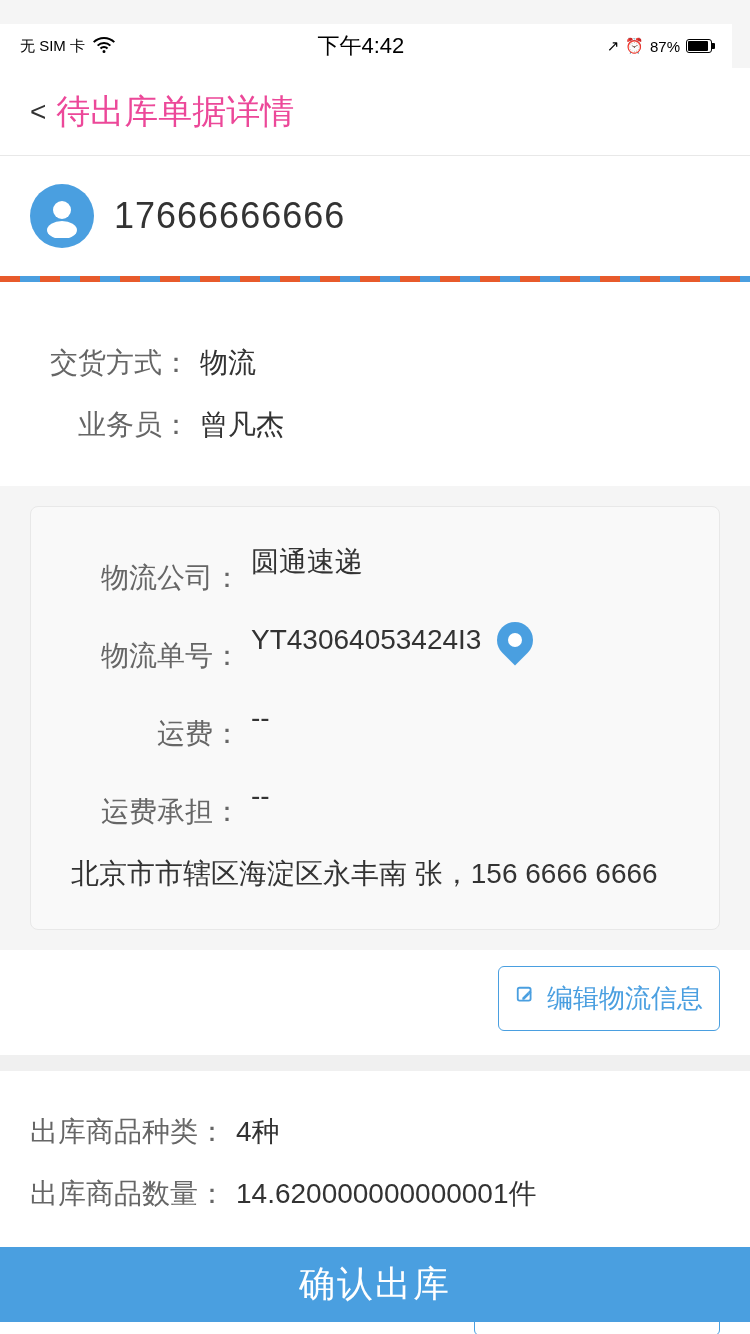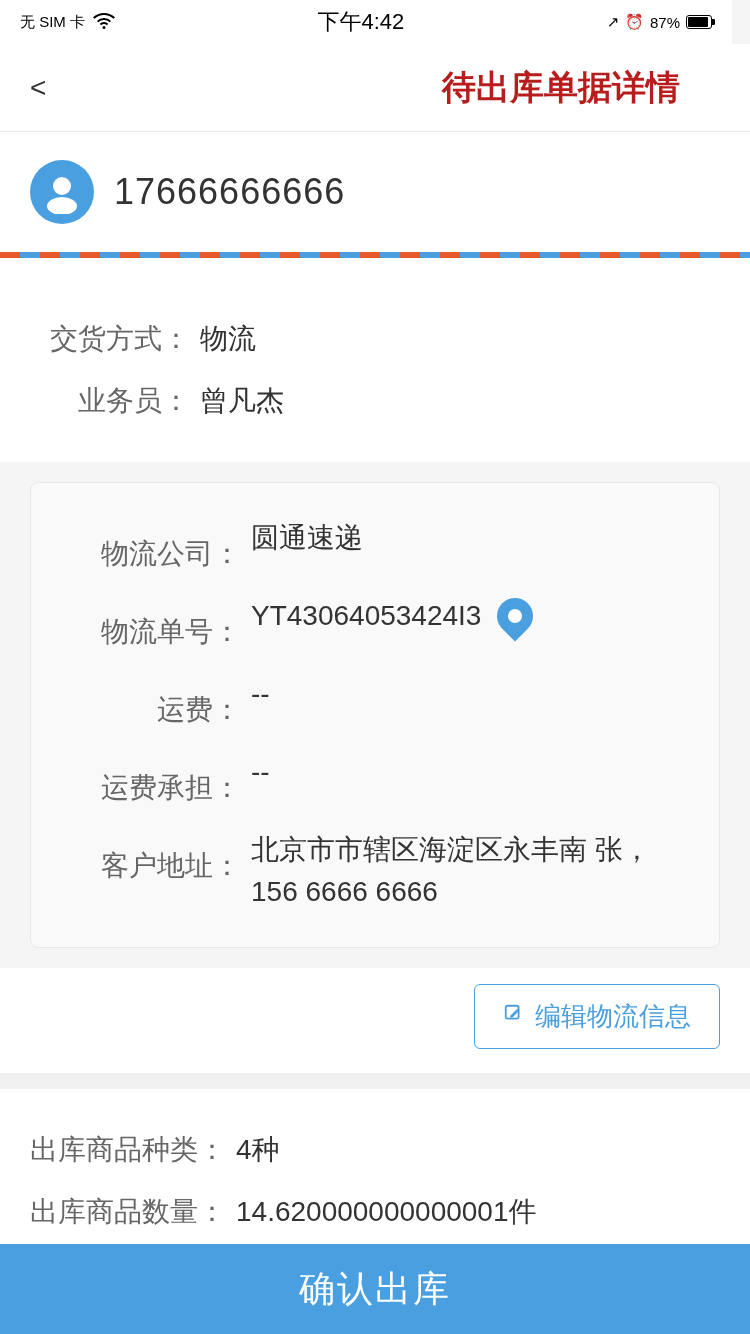--- a/index.html
+++ b/index.html
@@ -16,20 +16,21 @@
     .status-bar {
       width: 732px;
       height: 44px;
       background: #fff;
       display: flex;
       align-items: center;
       justify-content: space-between;
       padding: 0 20px;
       font-size: 15px;
       font-weight: 500;
+      margin-top: 24px;
     }
     .status-left {
       display: flex;
       align-items: center;
       gap: 8px;
       font-size: 15px;
     }
     .status-center {
       font-size: 22px;
       font-weight: 500;
@@ -80,24 +81,24 @@
       border-bottom: 1px solid #e8e8e8;
     }
     .nav-back {
       font-size: 28px;
       color: #333;
       cursor: pointer;
       padding: 10px 10px 10px 0;
     }
     .nav-title {
       flex: 1;
-      text-align: right;
+      text-align: left;
       font-size: 34px;
-      font-weight: 700;
-      color: #b91c1c;
+      font-weight: 400;
+      color: #ec4899;
       margin-right: 40px;
     }
 
     
     .dashed-separator {
       width: 100%;
       height: 6px;
       background: repeating-linear-gradient(
         90deg,
         #e85a2b 0px, #e85a2b 20px,
@@ -216,21 +217,21 @@
     
     .edit-btn-row {
       display: flex;
       justify-content: flex-end;
       padding: 16px 30px 24px;
       background: #fff;
     }
     .edit-btn {
       border: 1.5px solid #4a9fe0;
       border-radius: 6px;
-      padding: 14px 28px;
+      padding: 14px 16px;
       font-size: 26px;
       color: #4a9fe0;
       display: flex;
       align-items: center;
       gap: 10px;
       cursor: pointer;
       background: #fff;
     }
 
     
@@ -261,25 +262,25 @@
       display: flex;
       align-items: center;
       gap: 10px;
       cursor: pointer;
       background: #fff;
     }
 
     
     .confirm-btn-container {
       position: fixed;
-      bottom: 0;
+      bottom: 12px;
       left: 0;
       width: 750px;
       background: #4a9fe0;
-      height: 90px;
+      height: 75px;
       display: flex;
       align-items: center;
       justify-content: center;
       cursor: pointer;
     }
     .confirm-btn-text {
       font-size: 36px;
       color: #fff;
       font-weight: 500;
       letter-spacing: 2px;
@@ -366,21 +367,20 @@
     </div>
     <div class="logistics-row">
       <span class="logistics-label">运费：</span>
       <span class="logistics-value">--</span>
     </div>
     <div class="logistics-row">
       <span class="logistics-label">运费承担：</span>
       <span class="logistics-value">--</span>
     </div>
     <div class="logistics-row">
-      <span class="logistics-label">客户地址：</span>
       <span class="logistics-value">北京市市辖区海淀区永丰南  张，156 6666 6666</span>
     </div>
   </div>
 
   <div class="edit-btn-row">
     <button class="edit-btn">
       <span>
         <svg width="22" height="22" viewBox="0 0 24 24" fill="none">
           <rect x="3" y="3" width="14" height="14" rx="2" stroke="#4a9fe0" stroke-width="2" fill="none"></rect>
           <path d="M14 8l2-2 2 2-2 2-2-2z" fill="#4a9fe0"></path>

